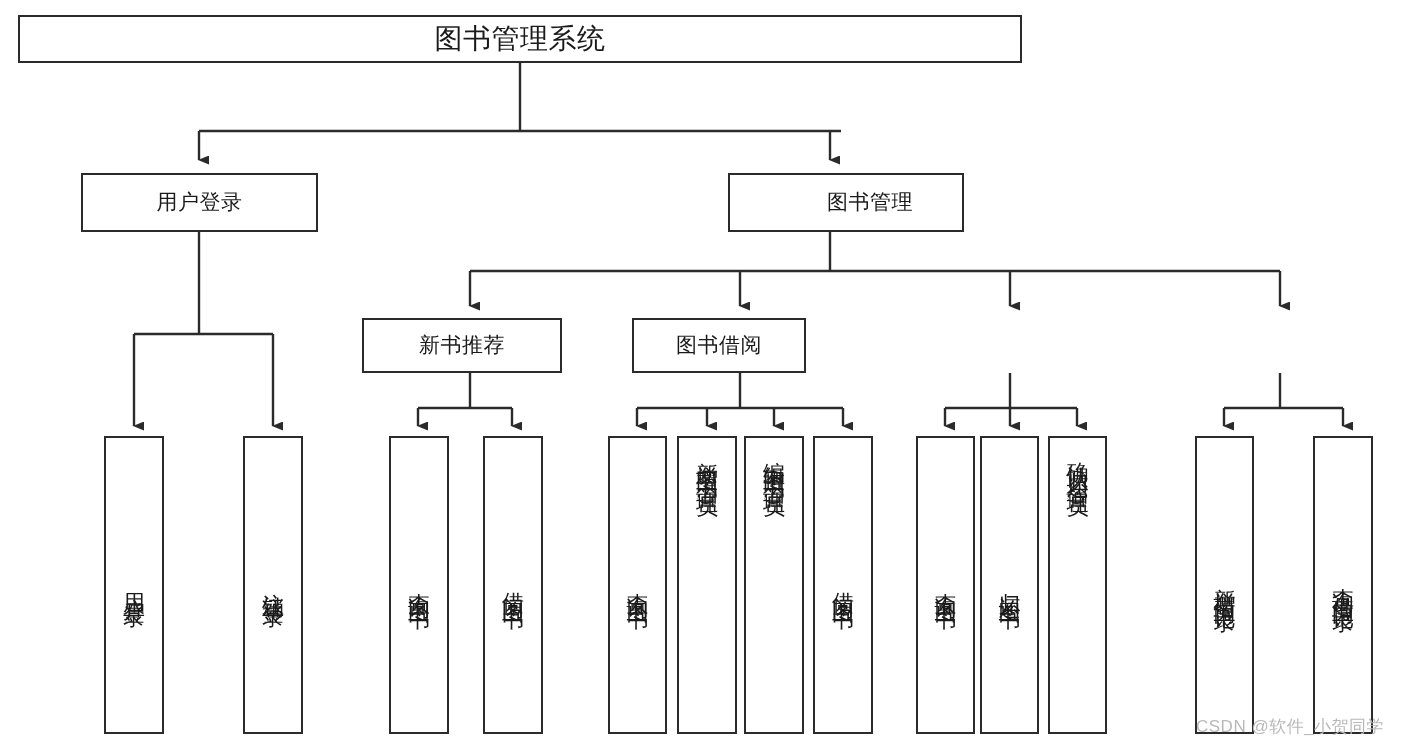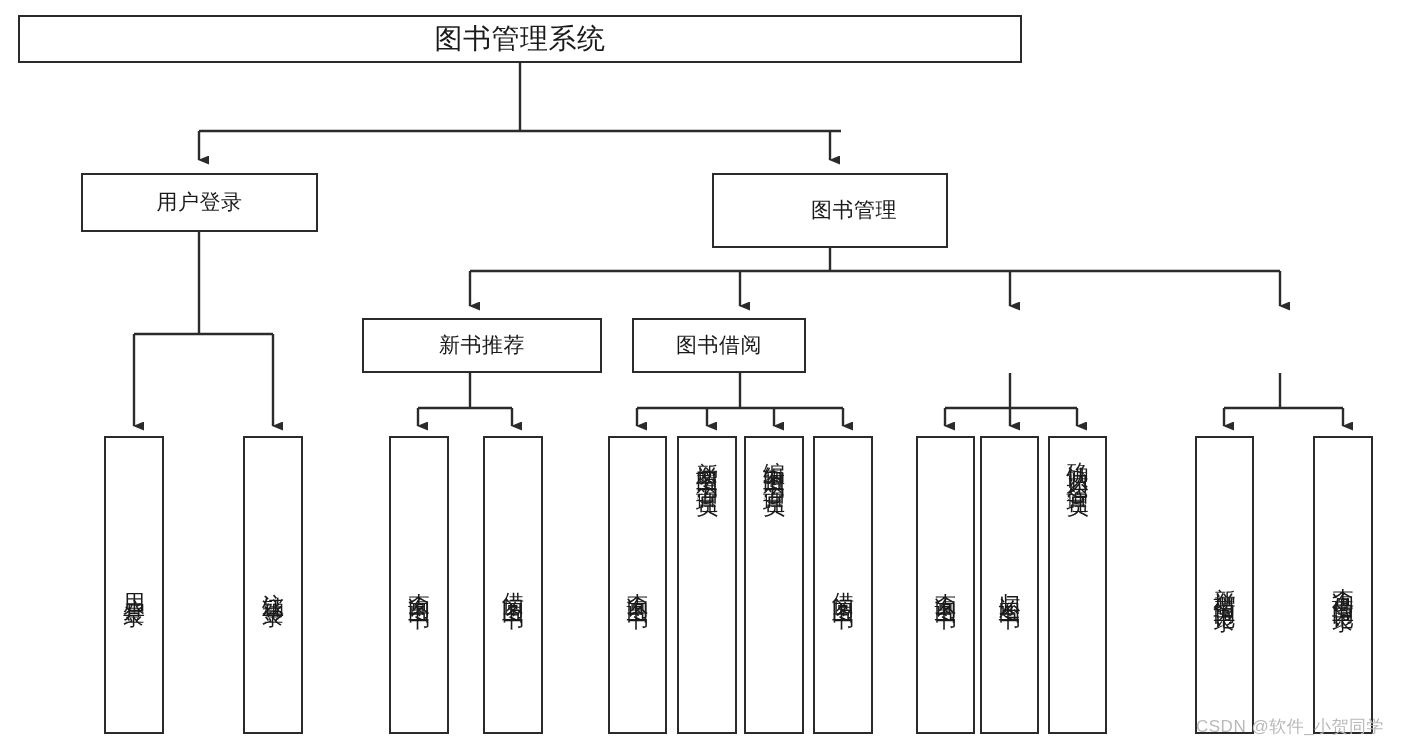--- a/index.html
+++ b/index.html
@@ -134,25 +134,25 @@
   </svg>
 
   <div class="node horiz root" style="left:18px; top:15px; width:1004px; height:48px;">
     <span class="label">图书管理系统</span>
   </div>
 
   <div class="node horiz" style="left:81px; top:173px; width:237px; height:59px;">
     <span class="label">用户登录</span>
   </div>
 
-  <div class="node horiz" style="left:712px; top:173px; width:236px; height:75px;padding-left:48px;">
+  <div class="node horiz" style="left:728px; top:173px; width:236px; height:59px;padding-left:48px;">
     <span class="label">图书管理</span>
   </div>
 
-  <div class="node horiz" style="left:362px; top:318px; width:240px; height:55px;">
+  <div class="node horiz" style="left:362px; top:318px; width:200px; height:55px;">
     <span class="label">新书推荐</span>
   </div>
 
   <div class="node horiz" style="left:632px; top:318px; width:174px; height:55px;">
     <span class="label">图书借阅</span>
   </div>
 
 
 
   <div class="node vert center-text" style="left:104px; top:436px; width:60px; height:298px;">

